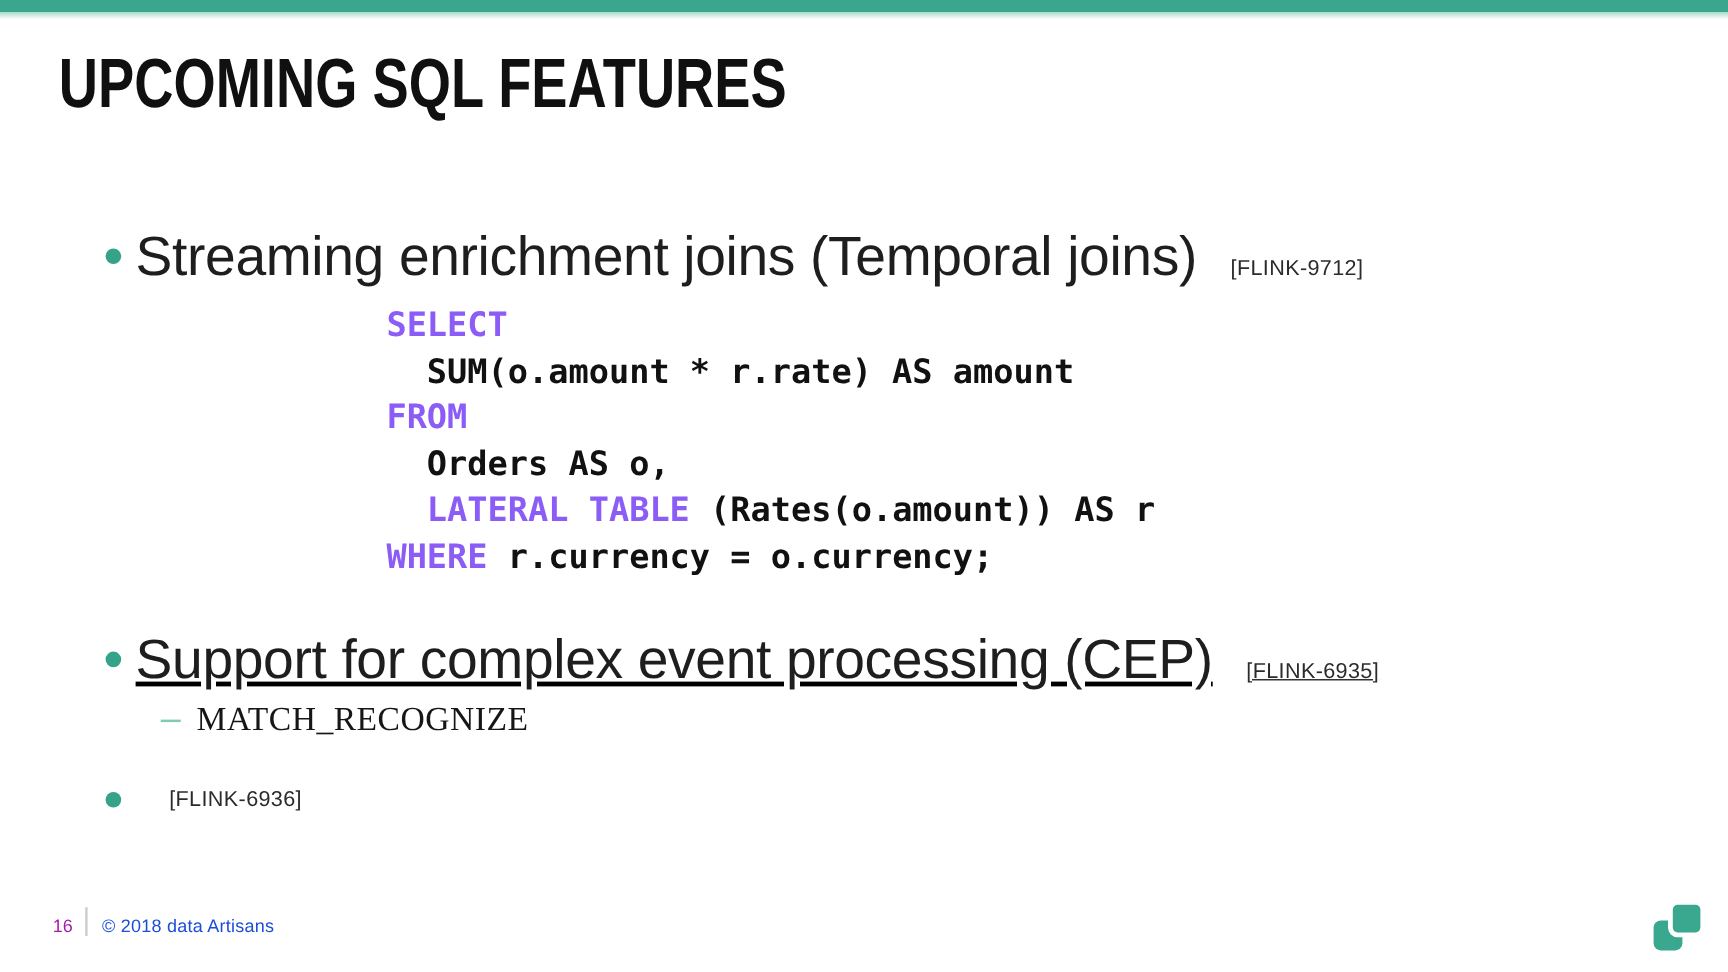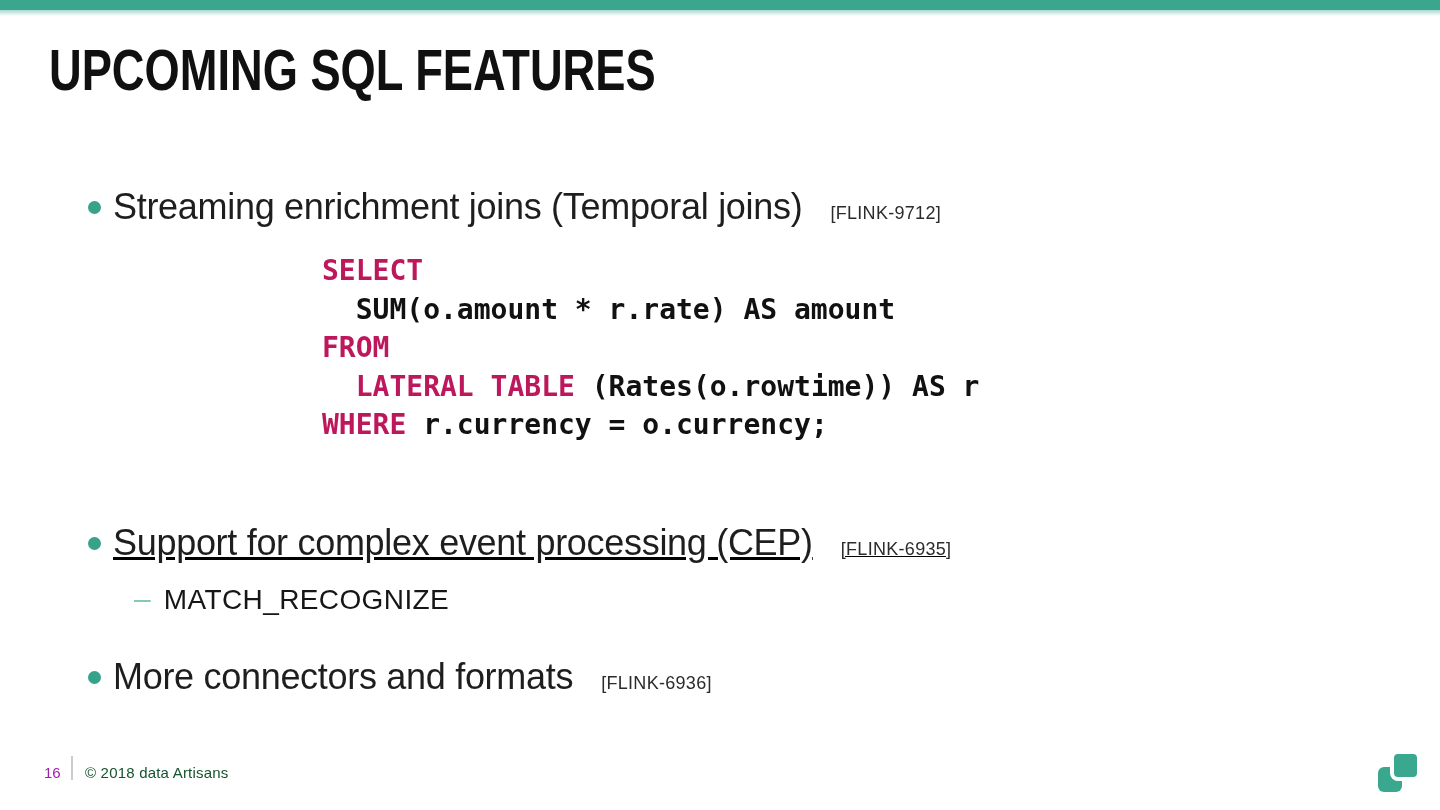--- a/index.html
+++ b/index.html
@@ -24,57 +24,57 @@
     letter-spacing:0px;
   }
   .bullet-row {
     position:absolute; left:88px;
     display:flex; align-items:baseline; white-space:nowrap;
   }
   .bullet-dot {
     width:13px; height:13px; border-radius:50%;
     background:#35a28a; align-self:center; margin-right:12px; flex:0 0 auto;
   }
-  .bullet-text { font-size:36px; color:#1e1e1e; letter-spacing:-0.3px; }
+  .bullet-text { font-size:46px; color:#1e1e1e; letter-spacing:-0.3px; }
   .flink-ref {
     font-size:18px; color:#2b2b2b; margin-left:28px; letter-spacing:0.3px;
   }
   .row-b1 { top:186px; }
   .row-b2 { top:522px;text-decoration:underline; }
   .row-b3 { top:656px; }
 
   .code-block {
     position:absolute; left:322px; top:252px;
     font-family:"DejaVu Sans Mono", monospace;
     font-weight:bold; font-size:28px; line-height:38.5px;
     color:#111111;
   }
   .code-line { white-space:pre; }
-  .code-line .kw { color:#be185d; }
+  .code-line .kw { color:#8b5cf6; }
 
   .sub-bullet {
     position:absolute; left:134px; top:582px;
     display:flex; align-items:baseline; white-space:nowrap;
   }
   .sub-dash {
     color:#84c8b6; font-size:30px; margin-right:13px; font-weight:400;
   }
-  .sub-text { font-size:28px; color:#161616; letter-spacing:0.4px; }
+  .sub-text { font-size:28px; color:#161616; letter-spacing:0.4px;font-family:Liberation Serif, serif; }
 
   .footer-page {
     position:absolute; left:44px; top:764px;
     font-size:15px; color:#a21caf;
   }
   .footer-divider {
     position:absolute; left:71px; top:756px;
     width:2px; height:24px; background:#cccccc;
   }
   .footer-copyright {
     position:absolute; left:85px; top:764px;
-    font-size:15px; color:#14532d; letter-spacing:0.2px;
+    font-size:15px; color:#1d4ed8; letter-spacing:0.2px;
   }
   .logo {
     position:absolute; left:1376px; top:750px; width:46px; height:44px;
   }
 </style>
 </head>
 <body>
 
 <div class="slide">
 
@@ -86,38 +86,38 @@
   <div class="bullet-row row-b1">
     <span class="bullet-dot"></span>
     <span class="bullet-text">Streaming enrichment joins (Temporal joins)</span>
     <span class="flink-ref">[FLINK-9712]</span>
   </div>
 
   <div class="code-block">
     <div class="code-line"><span></span><span class="kw">SELECT</span><span></span></div>
     <div class="code-line"><span>  SUM(o.amount * r.rate) AS amount</span><span class="kw"></span><span></span></div>
     <div class="code-line"><span></span><span class="kw">FROM</span><span></span></div>
-    <div class="code-line"><span>  </span><span class="kw">LATERAL TABLE</span><span> (Rates(o.rowtime)) AS r</span></div>
+    <div class="code-line"><span>  Orders AS o,</span><span class="kw"></span><span></span></div>
+    <div class="code-line"><span>  </span><span class="kw">LATERAL TABLE</span><span> (Rates(o.amount)) AS r</span></div>
     <div class="code-line"><span></span><span class="kw">WHERE</span><span> r.currency = o.currency;</span></div>
   </div>
 
   <div class="bullet-row row-b2">
     <span class="bullet-dot"></span>
     <span class="bullet-text">Support for complex event processing (CEP)</span>
     <span class="flink-ref">[FLINK-6935]</span>
   </div>
 
   <div class="sub-bullet">
     <span class="sub-dash">–</span>
     <span class="sub-text">MATCH_RECOGNIZE</span>
   </div>
 
   <div class="bullet-row row-b3">
     <span class="bullet-dot"></span>
-    <span class="bullet-text">More connectors and formats</span>
     <span class="flink-ref">[FLINK-6936]</span>
   </div>
 
   <div class="footer-page">16</div>
   <div class="footer-divider"></div>
   <div class="footer-copyright">© 2018 data Artisans</div>
 
   <svg class="logo" viewBox="0 0 46 44" aria-hidden="true">
     <rect x="2" y="17" width="24" height="25" rx="6" fill="#3aa78f"></rect>
     <rect x="16" y="2" width="27" height="27" rx="6" fill="#3aa78f" stroke="#ffffff" stroke-width="4"></rect>

